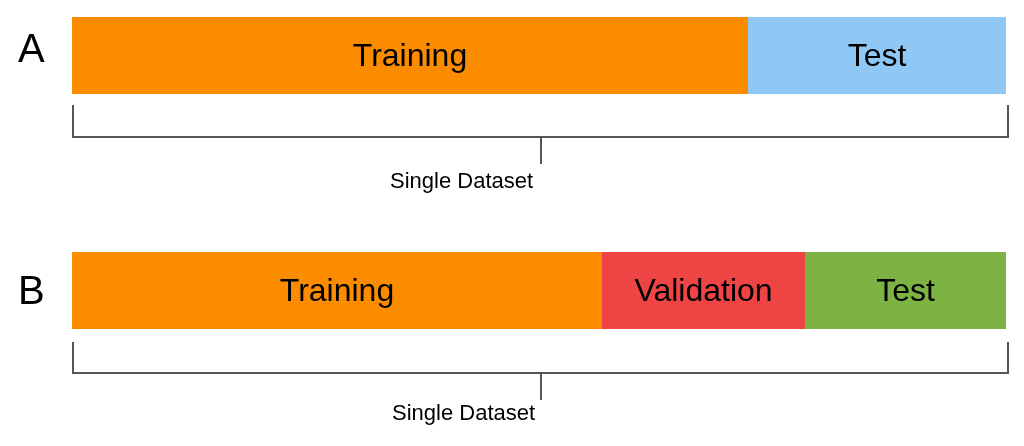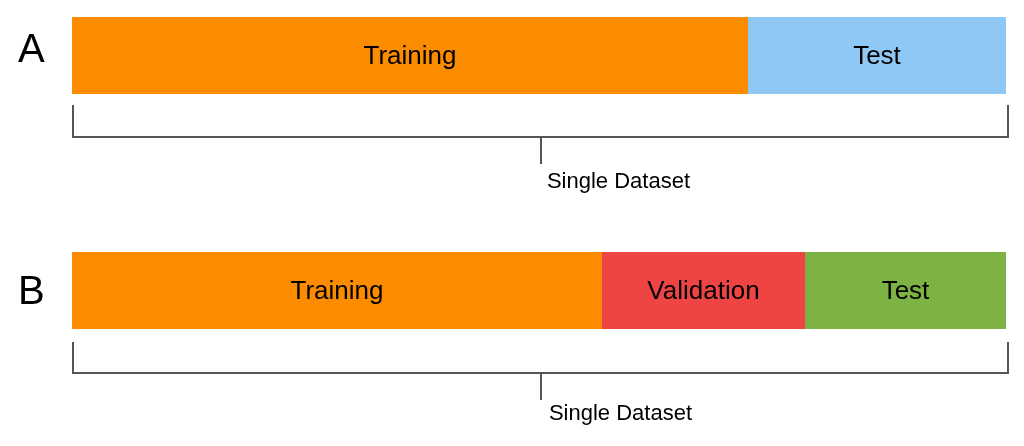--- a/index.html
+++ b/index.html
@@ -1,22 +1,22 @@
 <!DOCTYPE html>
 <html><head>
 <meta charset="utf-8">
 <style>
   html,body{margin:0;padding:0;background:#fff;}
   body{width:1024px;height:446px;position:relative;overflow:hidden;font-family:"Liberation Sans",sans-serif;color:#000;}
   .letter{position:absolute;font-size:40px;left:18px;width:40px;}
   .bar{position:absolute;left:72px;width:934px;display:flex;}
-  .seg{height:100%;display:flex;align-items:center;justify-content:center;font-size:26px;}
+  .seg{height:100%;display:flex;align-items:center;justify-content:center;font-size:32px;}
   .bracket{position:absolute;left:72px;width:933px;border:2px solid #555;border-top:none;}
   .tick{position:absolute;width:2px;background:#555;}
-  .caption{position:absolute;font-size:22px;width:300px;text-align:right;}
+  .caption{position:absolute;font-size:22px;width:300px;text-align:left;}
 </style>
 </head>
 <body>
 
 <div>
   <div class="letter" style="top:26px;">A</div>
   <div class="bar" style="top:17px;height:77px;">
     <div class="seg" style="width:676px;background:#FB8C00;">Training</div>
     <div class="seg" style="width:258px;background:#90C8F5;">Test</div>
   </div>

